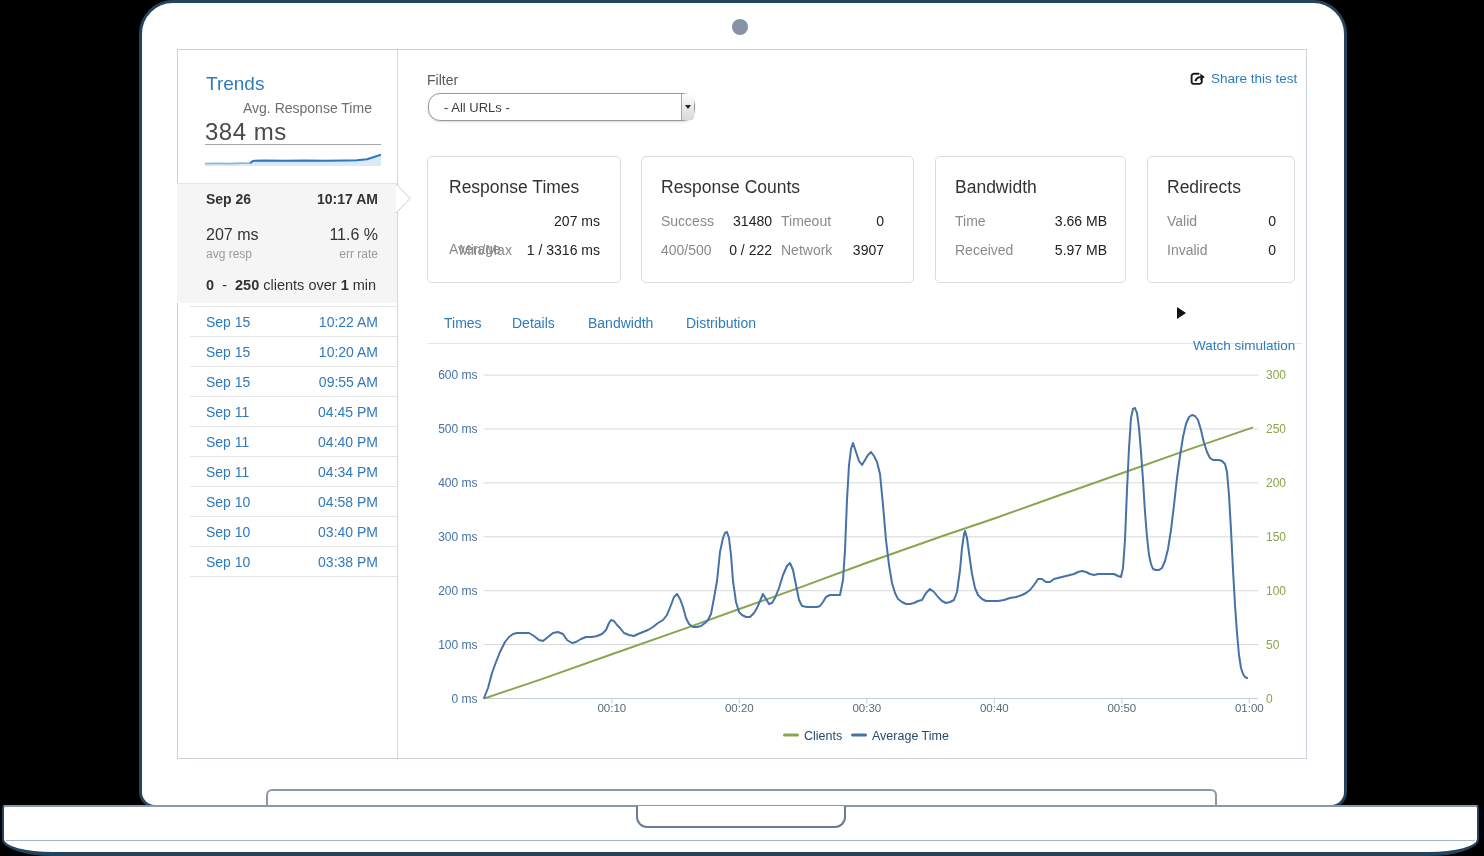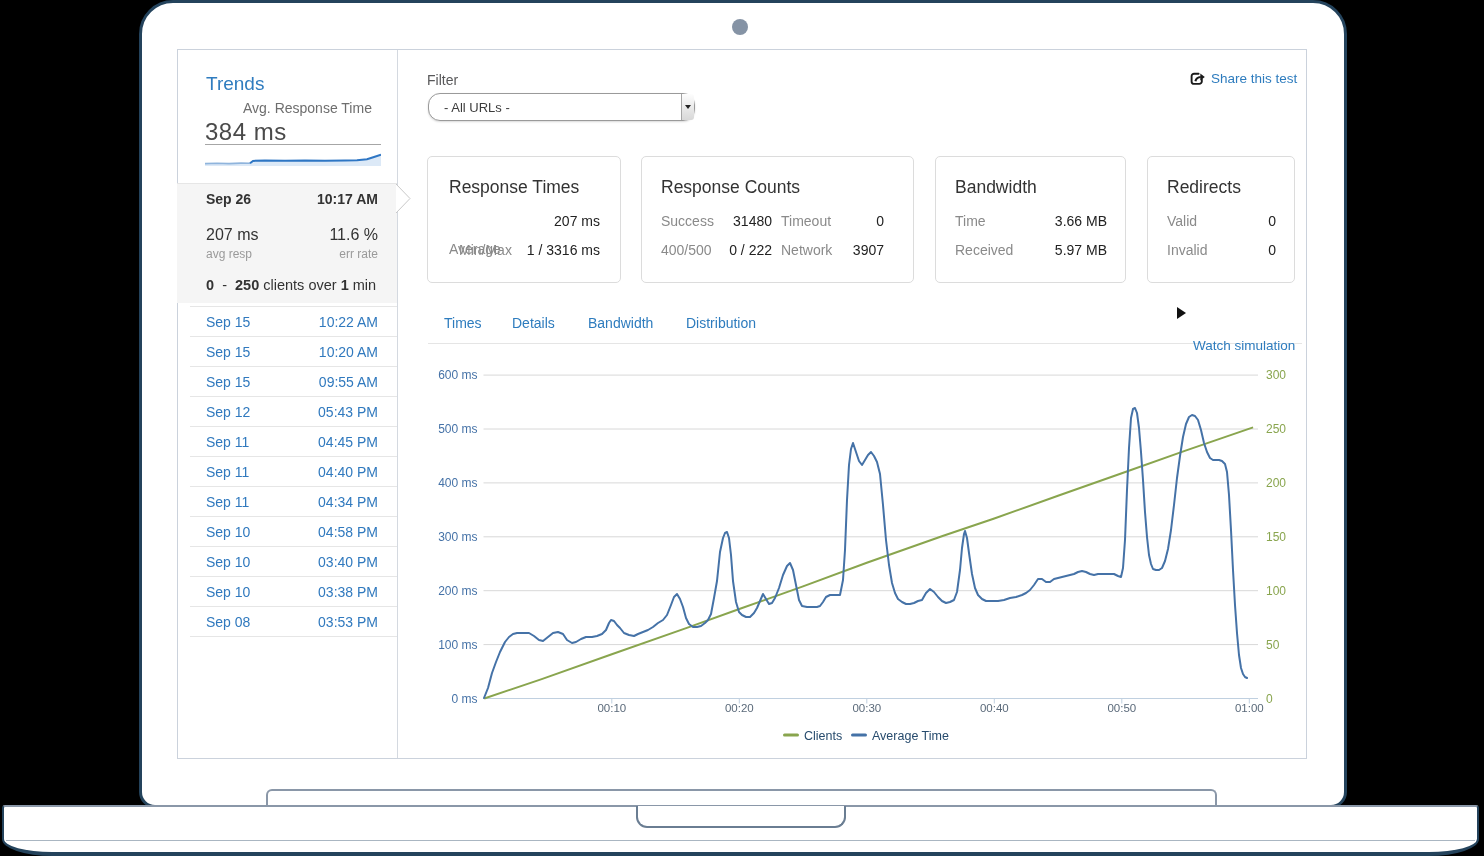--- a/index.html
+++ b/index.html
@@ -91,24 +91,20 @@
     </div>
   <div class="lrow">
       <span class="d">Sep 15</span>
       <span class="t">10:20 AM</span>
     </div>
   <div class="lrow">
       <span class="d">Sep 15</span>
       <span class="t">09:55 AM</span>
     </div>
   <div class="lrow">
-      <span class="d">Sep 12</span>
-      <span class="t">05:43 PM</span>
-    </div>
-  <div class="lrow">
       <span class="d">Sep 11</span>
       <span class="t">04:45 PM</span>
     </div>
   <div class="lrow">
       <span class="d">Sep 11</span>
       <span class="t">04:40 PM</span>
     </div>
   <div class="lrow">
       <span class="d">Sep 11</span>
       <span class="t">04:34 PM</span>
@@ -117,24 +113,20 @@
       <span class="d">Sep 10</span>
       <span class="t">04:58 PM</span>
     </div>
   <div class="lrow">
       <span class="d">Sep 10</span>
       <span class="t">03:40 PM</span>
     </div>
   <div class="lrow">
       <span class="d">Sep 10</span>
       <span class="t">03:38 PM</span>
-    </div>
-  <div class="lrow">
-      <span class="d">Sep 08</span>
-      <span class="t">03:53 PM</span>
     </div>
 </div>
 
 <div id="filterlbl" class="abs">Filter</div>
 <div id="selectbox" class="abs">
     <span class="txt">- All URLs -</span>
     <span class="btn"></span>
     <span class="tri"></span>
   </div>
 <svg class="abs" style="left:1190px;top:72px;" width="15" height="14" viewBox="0 0 15 14">

